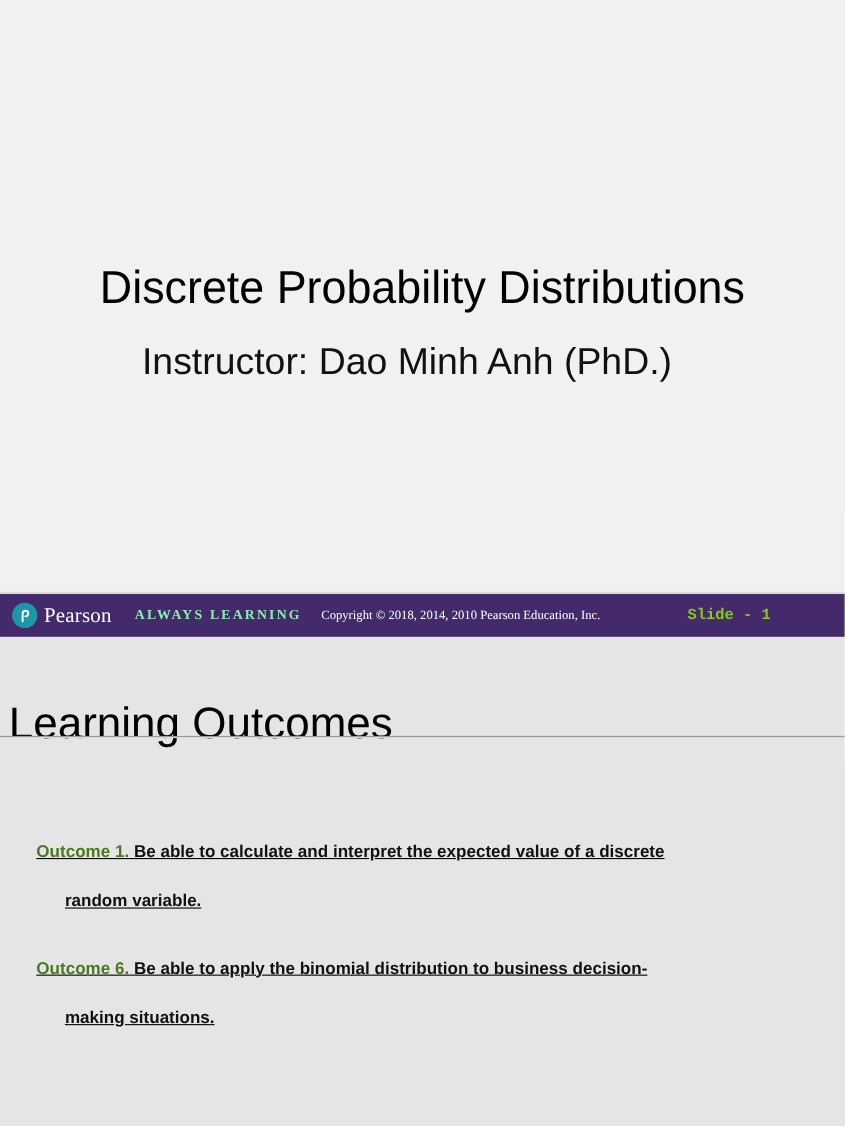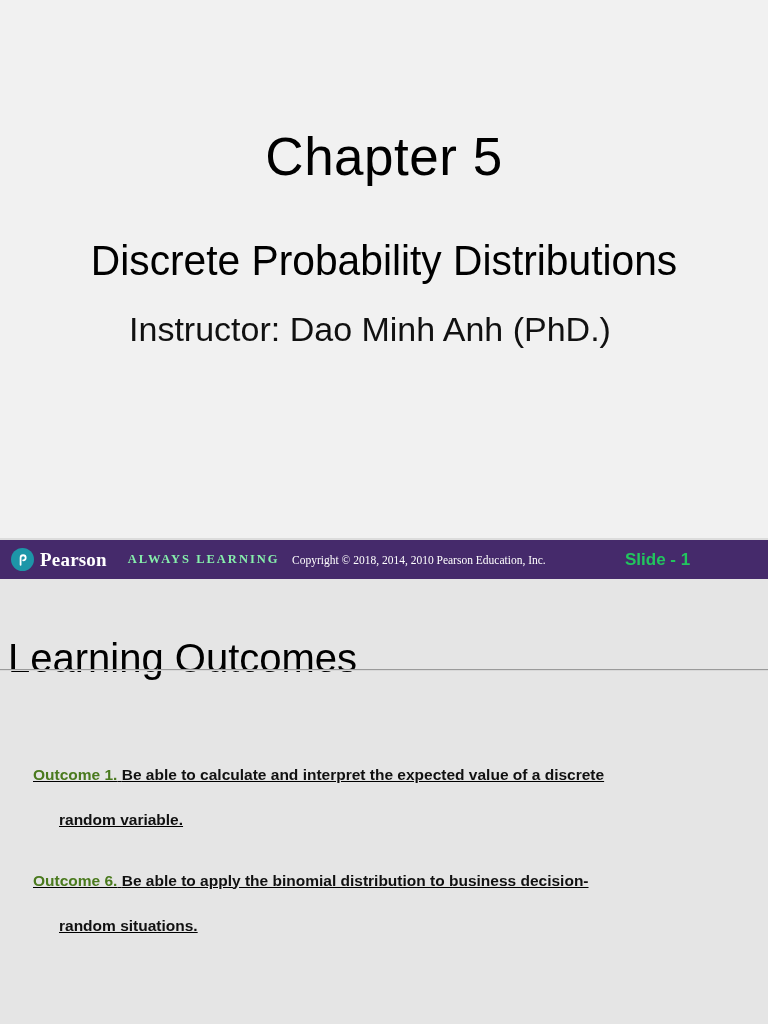--- a/index.html
+++ b/index.html
@@ -106,21 +106,21 @@
     justify-content: center;
     flex: 0 0 auto;
   }
 
   .pearson-mark svg { display: block; }
 
   .pearson-wordmark {
     margin-left: 6px;
     font-family: "Liberation Serif", serif;
     font-size: 19px;
-    font-weight: 700;
+    font-weight: 400;
     color: #ffffff;
     letter-spacing: 0.2px;
   }
 
   .always-learning {
     margin-left: 21px;
     font-family: "Liberation Serif", serif;
     font-size: 12.5px;
     font-weight: 700;
     letter-spacing: 2.0px;
@@ -136,24 +136,24 @@
     font-size: 11.5px;
     color: #ffffff;
     white-space: nowrap;
   }
 
   .slide-number {
     position: absolute;
     left: 625px;
     top: 50%;
     transform: translateY(-50%);
-    font-family: Liberation Sans, sans-serif;
-    font-size: 17px;
-    font-weight: 700;
-    color: #22c55e;
+    font-family: Liberation Mono, monospace;
+    font-size: 14px;
+    font-weight: 700;
+    color: #84cc16;
     white-space: nowrap;
   }
 
   
   .slide-outcomes {
     position: relative;
     width: 768px;
     flex: 1 1 auto;
     background: #e5e5e5;
     box-sizing: border-box;
@@ -212,21 +212,20 @@
     color: #111111;
     font-weight: 700;
   }
 </style>
 </head>
 <body>
 
 <div class="page">
 
   <section class="slide-title">
-    <h1 class="chapter-heading">Chapter 5</h1>
 
     <h2 class="chapter-subtitle">Discrete Probability Distributions</h2>
 
     <div class="instructor-line">Instructor: Dao Minh Anh (PhD.)</div>
   </section>
 
   <div class="pearson-bar-separator"></div>
 
   <footer class="pearson-bar">
     <div class="pearson-logo-group">
@@ -253,19 +252,19 @@
 
       <p class="outcome-item">
         <span class="outcome-label">Outcome 1.</span>
         <span class="outcome-text">Be able to calculate and interpret the expected value of a discrete</span>
         <span class="outcome-continuation outcome-text">random variable.</span>
       </p>
 
       <p class="outcome-item">
         <span class="outcome-label">Outcome 6.</span>
         <span class="outcome-text">Be able to apply the binomial distribution to business decision-</span>
-        <span class="outcome-continuation outcome-text">random situations.</span>
+        <span class="outcome-continuation outcome-text">making situations.</span>
       </p>
 
     </div>
   </section>
 
 </div>
 
 </body></html>

